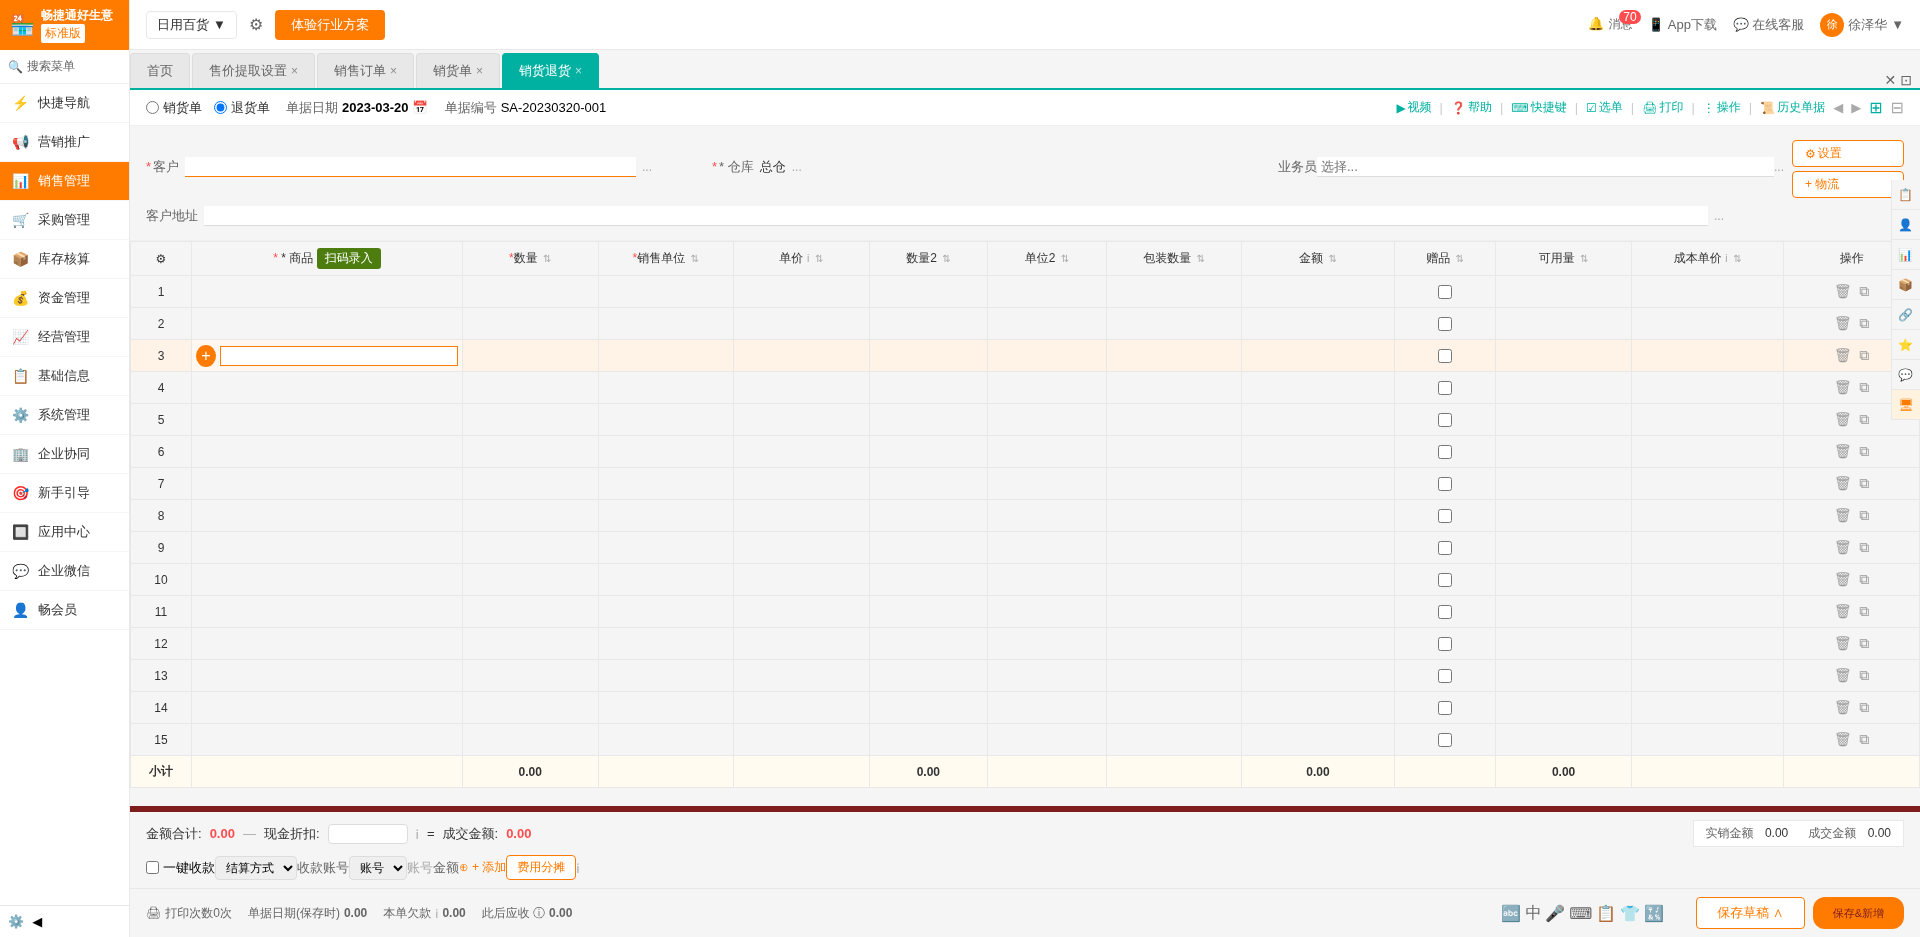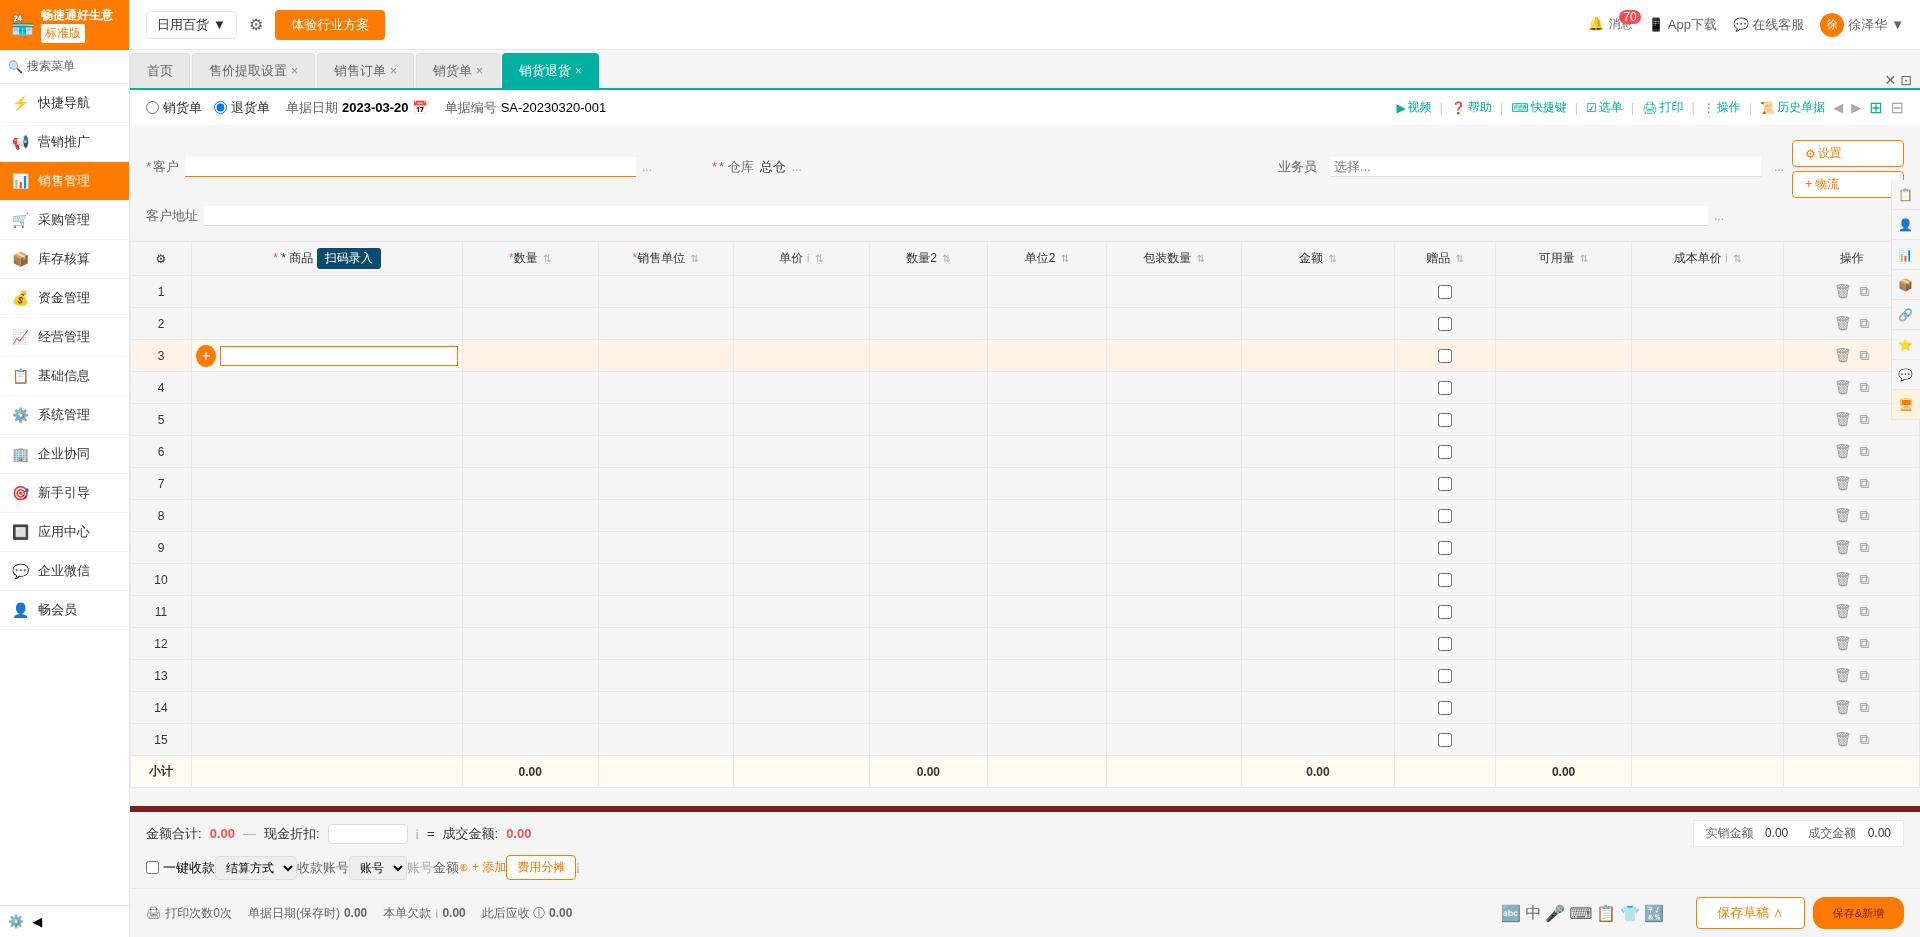--- a/index.html
+++ b/index.html
@@ -51,21 +51,21 @@
     .form-input { flex: 1; border: none; border-bottom: 1px solid #ddd; padding: 2px 4px; font-size: 13px; color: #333; outline: none; min-width: 80px; }
     .form-dots { color: #aaa; font-size: 12px; cursor: pointer; }
     .right-panel-btn { padding: 4px 12px; border: 1px solid #ff7b00; color: #ff7b00; background: #fff; border-radius: 4px; cursor: pointer; font-size: 12px; display: flex; align-items: center; gap: 2px; }
 
     
     .table-wrapper { flex: 1; overflow-y: auto; }
     .data-table { width: 100%; border-collapse: collapse; table-layout: fixed; }
     .data-table th { background: #f5f5f5; border: 1px solid #e8e8e8; padding: 6px 4px; text-align: center; font-size: 12px; color: #333; font-weight: normal; position: sticky; top: 0; z-index: 10; white-space: nowrap; }
     .data-table td { border: 1px solid #e8e8e8; padding: 4px; text-align: center; font-size: 12px; color: #333; height: 32px; }
     .data-table tr.highlight-row td { background: #fff3e8; }
-    .scan-btn { background: #0c4a6e; color: #fff; border: none; padding: 2px 8px; border-radius: 3px; cursor: pointer; font-size: 12px; }
+    .scan-btn { background: #4d7c0f; color: #fff; border: none; padding: 2px 8px; border-radius: 3px; cursor: pointer; font-size: 12px; }
     .sort-icon { color: #aaa; font-size: 10px; margin-left: 2px; cursor: pointer; }
     .col-goods { width: 160px; }
     .col-qty { width: 80px; }
     .col-unit { width: 80px; }
     .col-price { width: 80px; }
     .col-qty2 { width: 70px; }
     .col-unit2 { width: 70px; }
     .col-pack { width: 80px; }
     .col-amount { width: 90px; }
     .col-gift { width: 60px; }
@@ -305,21 +305,21 @@
           <input class="form-input" type="text" style="flex: 1 1 0%; border-top: none; border-right: none; border-left: none; border-image: initial; border-bottom: 1px solid rgb(255, 123, 0); padding: 2px 4px;">
           <span class="form-dots">...</span>
         </div>
         <div style="width:60px;"></div>
         <div style="flex:1;display:flex;align-items:center;gap:6px;padding:4px 0;">
           <span class="form-label required">* <span>仓库</span></span>
           <span style="color:#333;">总仓</span>
           <span class="form-dots">...</span>
         </div>
         <div style="width:60px;"></div>
-        <div style="flex:1;display:flex;align-items:center;gap:13px;padding:4px 0;">
+        <div style="flex:1;display:flex;align-items:center;gap:0;padding:4px 0;">
           <span class="form-label">业务员</span>
           <input class="form-input" type="text" placeholder="选择..." style="">
           <span class="form-dots">...</span>
         </div>
       </div>
       <div style="width:120px;display:flex;flex-direction:column;gap:4px;padding:4px 0 0 8px;">
         <button class="right-panel-btn">
           <span>⚙</span>
           <span>设置</span>
         </button>

